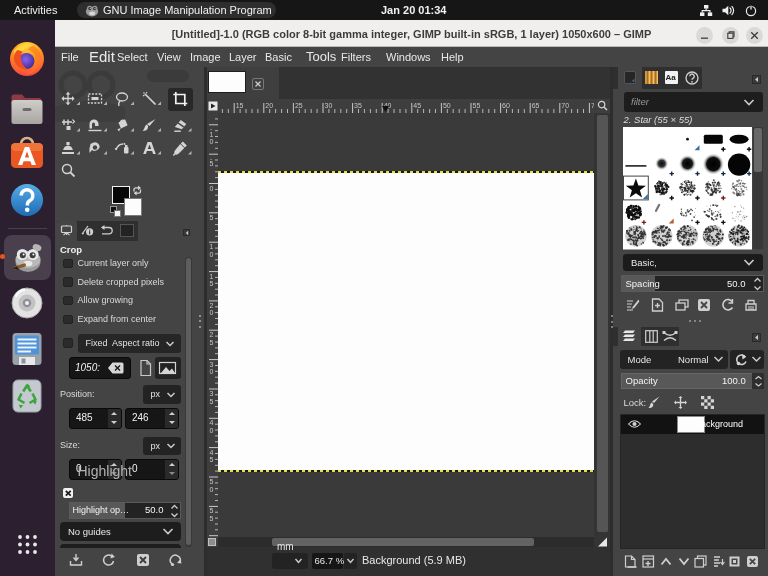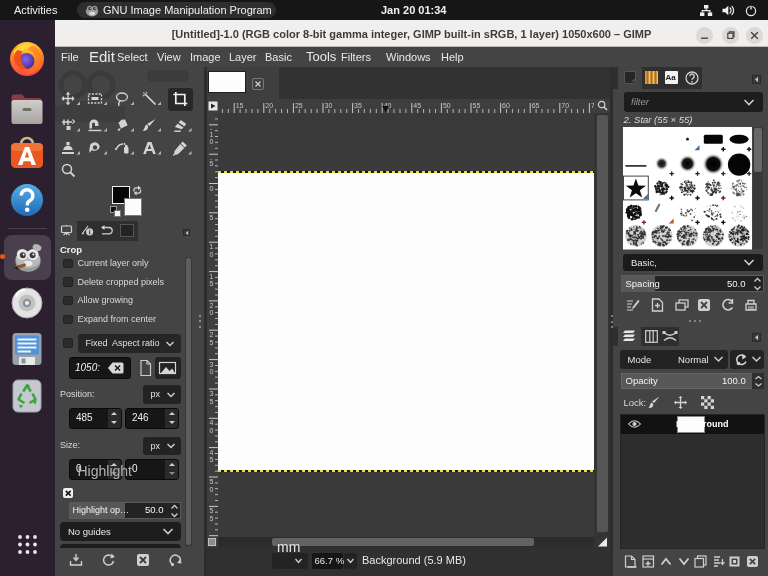--- a/index.html
+++ b/index.html
@@ -677,21 +677,21 @@
   </svg>
 <div class="abs" style="left:217.5px;top:536.5px;width:376.5px;height:10.5px;background:#2c2c2c"></div>
 <div class="abs" style="left:271.5px;top:538px;width:262px;height:7.5px;background:#636363;border-radius:2px"></div>
 <div class="abs" style="left:594px;top:536.5px;width:15.5px;height:10.5px;background:#343434"></div>
 <svg style="left:596px;top:536.5px" width="13" height="10" viewBox="0 0 13 10">
     <path d="M11 0.5 V9.5 H2 Z" fill="#e8e8e8"></path>
   </svg>
 
 <div class="abs" style="left:206.5px;top:547px;width:403px;height:29px;background:#303030"></div>
 <div class="abs" style="left:271.5px;top:552.5px;width:36px;height:16.5px;background:#232323;border-radius:3px"></div>
-<div class="txt" style="left:277px;top:539px;height:16.5px;line-height:16.5px;font-size:14px;color:#e5e5e5">mm</div>
+<div class="txt" style="left:277px;top:539px;height:16.5px;line-height:16.5px;font-size:10px;color:#e5e5e5">mm</div>
 <svg style="left:294px;top:558px" width="9" height="6" viewBox="0 0 9 6">
     <path d="M1.5 1 L4.5 4.5 L7.5 1" stroke="#ccc" stroke-width="1.4" fill="none"></path>
   </svg>
 <div class="abs" style="left:312px;top:552.5px;width:31px;height:16.5px;background:#161616;border-radius:2px"></div>
 <div class="txt" style="left:314.5px;top:552.5px;height:16.5px;line-height:16.5px;font-size:9.5px;color:#e5e5e5">66.7 %</div>
 <div class="abs" style="left:343.5px;top:552.5px;width:13.5px;height:16.5px;background:#232323;border-radius:2px"></div>
 <svg style="left:346px;top:558px" width="9" height="6" viewBox="0 0 9 6">
     <path d="M1.5 1 L4.5 4.5 L7.5 1" stroke="#ccc" stroke-width="1.4" fill="none"></path>
   </svg>
 <div class="txt" style="left:362px;top:552px;height:17px;line-height:17px;font-size:11px;color:#e8e8e8">Background (5.9 MB)</div>
@@ -2170,21 +2170,21 @@
   </g>
 </svg>
 
 <div class="abs" style="left:619.5px;top:413.5px;width:145.5px;height:135px;background:#2d2d2d;border:1px solid #252525"></div>
 <div class="abs" style="left:620.5px;top:414.5px;width:143.5px;height:19px;background:#121212"></div>
 <svg style="left:628px;top:419px" width="13" height="10" viewBox="0 0 13 10">
   <path d="M0.5 5 Q6.5 -1.5 12.5 5 Q6.5 11.5 0.5 5 Z" fill="none" stroke="#cfcfcf" stroke-width="1.1"></path>
   <circle cx="6.5" cy="5" r="2.1" fill="#cfcfcf"></circle>
 </svg>
 <div class="abs" style="left:676.5px;top:416px;width:28px;height:16.5px;background:#fdfdfd;border:1px solid #8a8a8a"></div>
-<div class="txt" style="left:676px;top:414.5px;height:19px;line-height:19px;font-size:9px;font-weight:bold;color:#fff">Background</div>
+<div class="txt" style="left:695px;top:414.5px;height:19px;line-height:19px;font-size:9px;font-weight:normal;color:#fff">Background</div>
 
 <svg style="left:623.5px;top:555px" width="13" height="13" viewBox="0 0 13 13">
   <path d="M1.5 1 H7.5 L11 4.5 V12 H1.5 Z" fill="none" stroke="#cfcfcf" stroke-width="1.2"></path>
   <path d="M7.5 1 V4.5 H11" fill="none" stroke="#cfcfcf" stroke-width="1.2"></path>
   <path d="M3.5 12 H12.5" stroke="#cfcfcf" stroke-width="1.6"></path>
 </svg>
 <svg style="left:641.5px;top:555px" width="13" height="13" viewBox="0 0 13 13">
   <rect x="1" y="1" width="10.5" height="11" fill="none" stroke="#cfcfcf" stroke-width="1.2"></rect>
   <path d="M1 4 H11.5" stroke="#cfcfcf" stroke-width="1.2"></path>
   <path d="M6 6 V11 M3.5 8.5 H8.5" stroke="#cfcfcf" stroke-width="1.3"></path>

